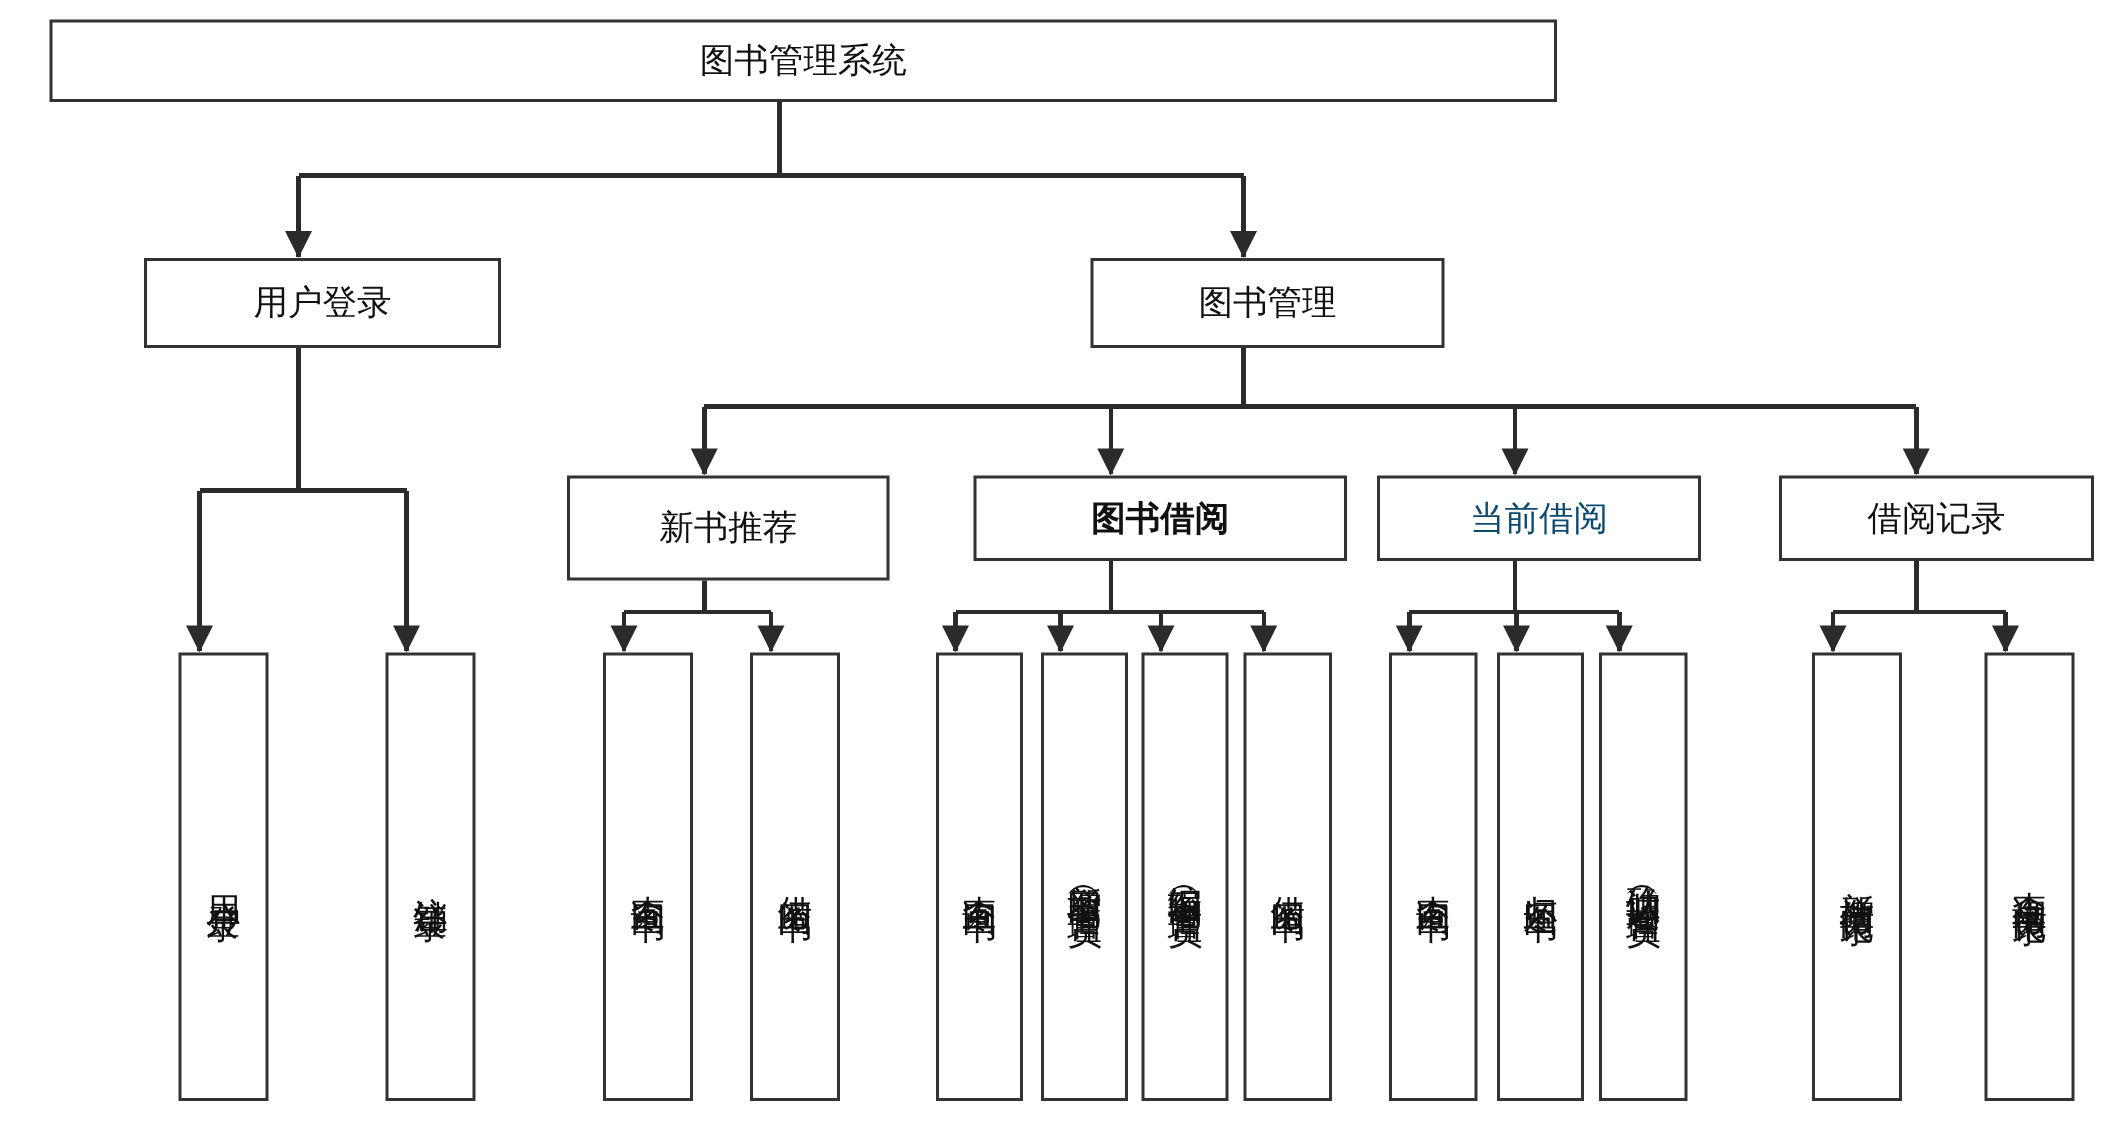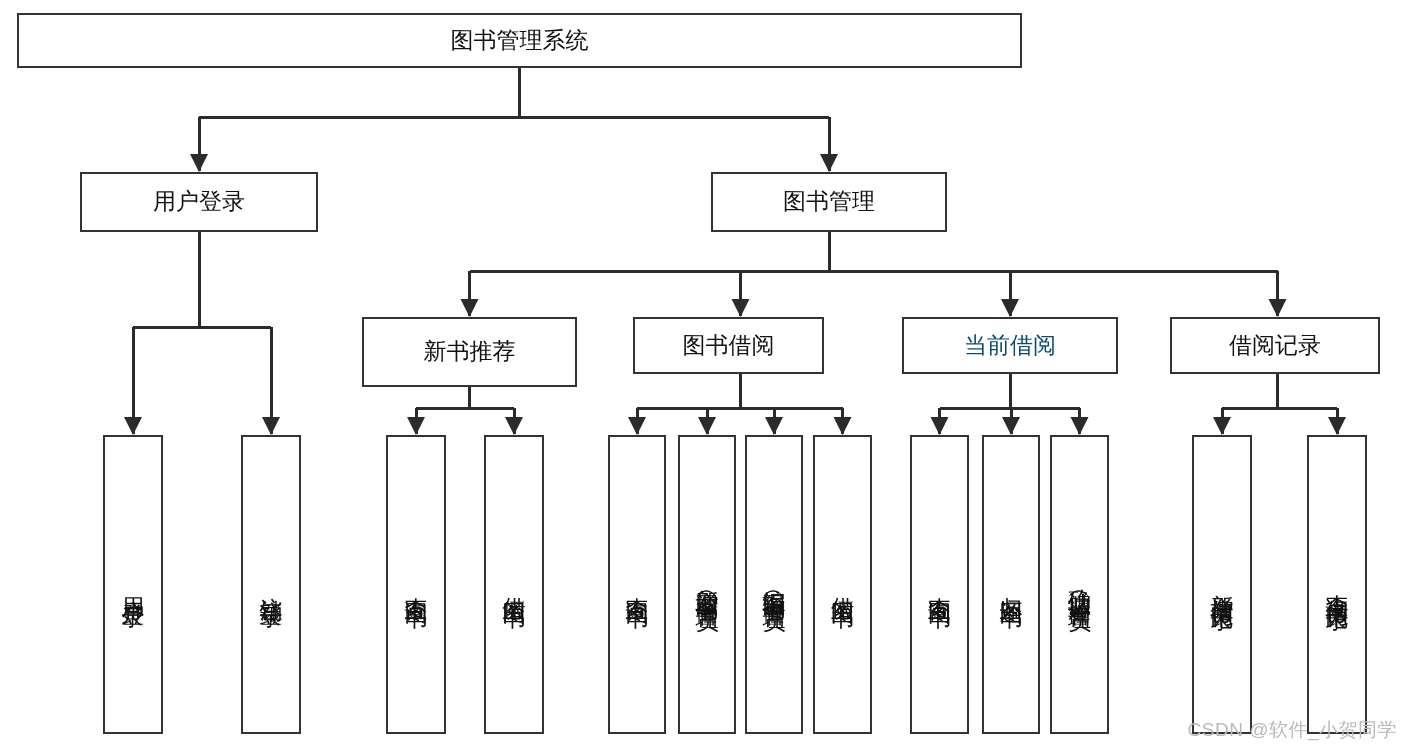--- a/index.html
+++ b/index.html
@@ -27,20 +27,21 @@
   .node {
     position: absolute;
     box-sizing: border-box;
     background: #ffffff;
     border: 2px solid #333333;
     display: flex;
     align-items: center;
     justify-content: center;
     color: #111111;
     line-height: 1.18;
+    margin-left: 16px;
   }
   .node.horiz {
     font-size: 23px;
   }
   .node.vert {
     writing-mode: vertical-rl;
     text-orientation: upright;
     font-size: 23px;
     letter-spacing: 2px;
     padding: 8px 0;
@@ -129,21 +130,21 @@
       </div>
       <div class="node horiz" style="left: 80px; top: 172px; width: 238px; height: 60px; border-color: rgb(51, 51, 51); background: rgb(255, 255, 255); color: rgb(17, 17, 17);">
         <span class="node-label">用户登录</span>
       </div>
       <div class="node horiz" style="left: 711px; top: 172px; width: 236px; height: 60px; border-color: rgb(51, 51, 51); background: rgb(255, 255, 255); color: rgb(17, 17, 17);">
         <span class="node-label">图书管理</span>
       </div>
       <div class="node horiz" style="left: 362px; top: 317px; width: 215px; height: 70px; border-color: rgb(51, 51, 51); background: rgb(255, 255, 255); color: rgb(17, 17, 17);">
         <span class="node-label">新书推荐</span>
       </div>
-      <div class="node horiz" style="left: 633px; top: 317px; width: 191px; height: 57px; border-color: rgb(51, 51, 51); background: rgb(255, 255, 255); color: rgb(17, 17, 17);">
+      <div class="node horiz" style="left: 633px; top: 317px; width: 249px; height: 57px; border-color: rgb(51, 51, 51); background: rgb(255, 255, 255); color: rgb(17, 17, 17); font-weight: bold;">
         <span class="node-label">图书借阅</span>
       </div>
       <div class="node horiz" style="left: 902px; top: 317px; width: 216px; height: 57px; border-color: rgb(51, 51, 51); background: rgb(255, 255, 255); color: #0c4a6e;">
         <span class="node-label">当前借阅</span>
       </div>
       <div class="node horiz" style="left: 1170px; top: 317px; width: 210px; height: 57px; border-color: rgb(51, 51, 51); background: rgb(255, 255, 255); color: rgb(17, 17, 17);">
         <span class="node-label">借阅记录</span>
       </div>
       <div class="node vert" style="left: 103px; top: 435px; width: 60px; height: 299px; border-color: rgb(51, 51, 51); background: rgb(255, 255, 255); color: rgb(17, 17, 17);">
         <span class="node-label">用户登录</span>
@@ -178,14 +179,13 @@
       <div class="node vert" style="left: 1050px; top: 435px; width: 59px; height: 299px; border-color: rgb(51, 51, 51); background: rgb(255, 255, 255); color: rgb(17, 17, 17);">
         <span class="node-label">确认归还（管理员）</span>
       </div>
       <div class="node vert" style="left: 1192px; top: 435px; width: 60px; height: 299px; border-color: rgb(51, 51, 51); background: rgb(255, 255, 255); color: rgb(17, 17, 17);">
         <span class="node-label">新增借阅记录</span>
       </div>
       <div class="node vert" style="left: 1307px; top: 435px; width: 60px; height: 299px; border-color: rgb(51, 51, 51); background: rgb(255, 255, 255); color: rgb(17, 17, 17);">
         <span class="node-label">查询借阅记录</span>
       </div>
     </div>
-  <div id="watermark">CSDN @软件_小贺同学</div>
 </div>
 
 </body></html>

